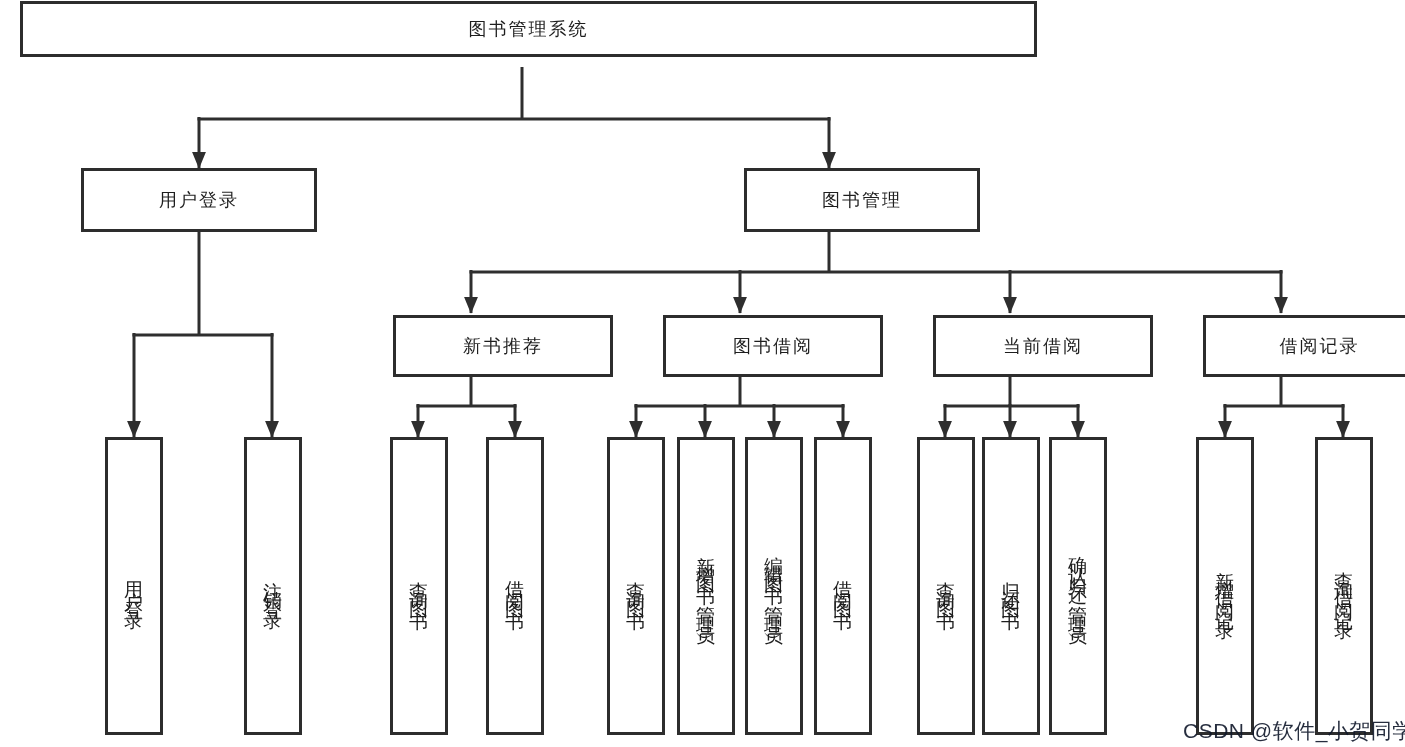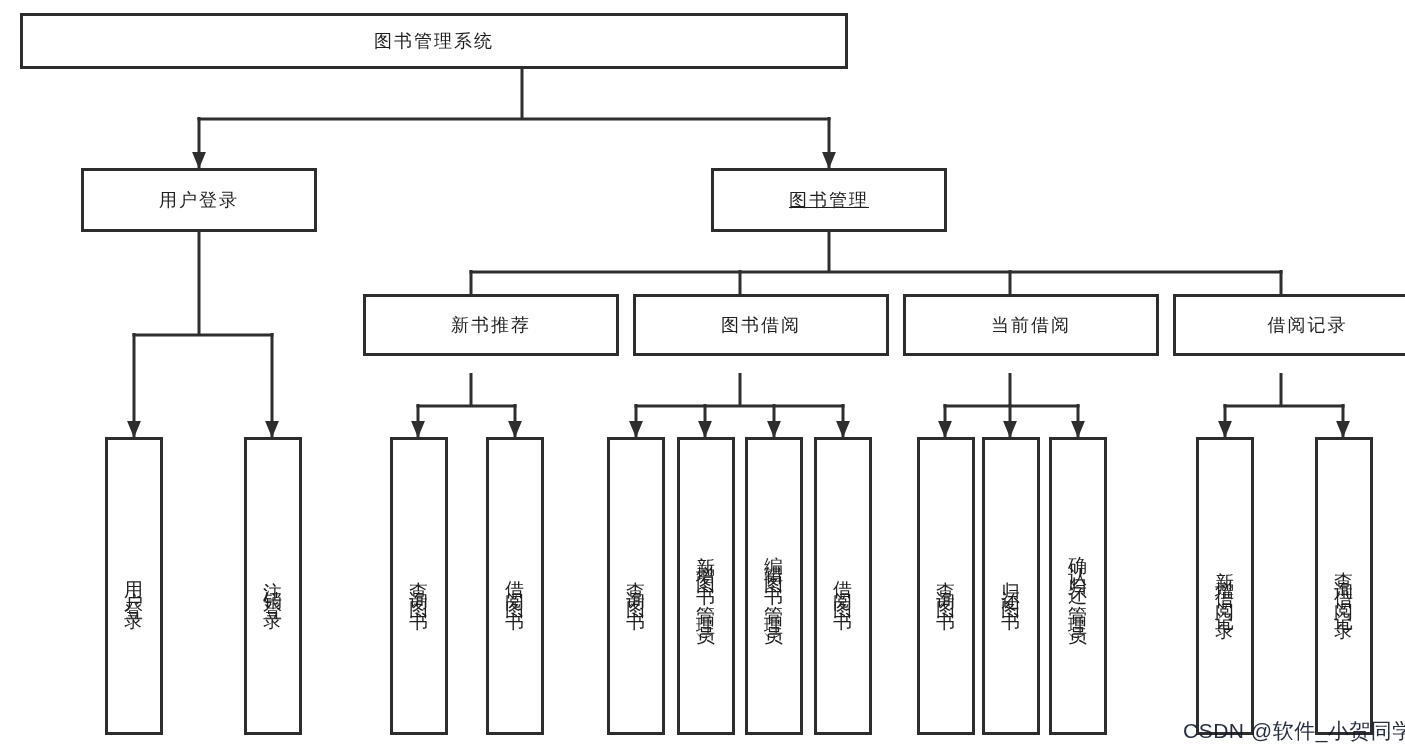--- a/index.html
+++ b/index.html
@@ -32,24 +32,24 @@
     justify-content: center;
     color: #1e1e1e;
     z-index: 2;
   }
   .hbox {
     font-size: 18px;
     letter-spacing: 2px;
     white-space: nowrap;
   }
   .root {
-    left: 20px; top: 13px; width: 828px; height: 56px;
+    left: 20px; top: 1px; width: 1017px; height: 56px;
   }
   .lvl1 { top: 168px; width: 236px; height: 64px; }
-  .lvl2 { top: 294px; width: 256px; height: 62px; }
+  .lvl2 { top: 315px; width: 220px; height: 62px; margin-left: 30px; }
   .leaf { top: 437px; width: 58px; height: 298px; }
   .leaf span {
     writing-mode: vertical-rl;
     text-orientation: mixed;
     font-size: 19px;
     letter-spacing: 10px;
     line-height: 1;
     white-space: nowrap;
   }
   .watermark {
@@ -116,21 +116,21 @@
       <line x1="1281" y1="373" x2="1281" y2="406"></line>
       <line x1="1223.5" y1="406" x2="1344.5" y2="406"></line>
       <line x1="1225" y1="404" x2="1225" y2="437" marker-end="url(#ah)"></line>
       <line x1="1343" y1="404" x2="1343" y2="437" marker-end="url(#ah)"></line>
     </g>
   </svg>
 
   <div class="box hbox root">图书管理系统</div>
 
   <div class="box hbox lvl1" style="left:81px;">用户登录</div>
-  <div class="box hbox lvl1" style="left:711px;text-decoration:underline;">图书管理</div>
+  <div class="box hbox lvl1" style="left:744px;">图书管理</div>
 
   <div class="box hbox lvl2" style="left:363px;">新书推荐</div>
   <div class="box hbox lvl2" style="left:633px;">图书借阅</div>
   <div class="box hbox lvl2" style="left:903px;">当前借阅</div>
   <div class="box hbox lvl2" style="left:1173px;padding-left:13px;">借阅记录</div>
 
   <div class="box leaf" style="left:105px;">
     <span>用户登录</span>
   </div>
   <div class="box leaf" style="left:244px;">

